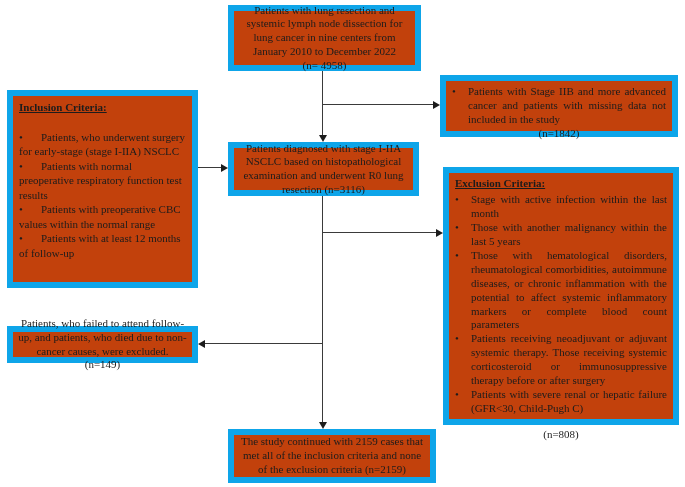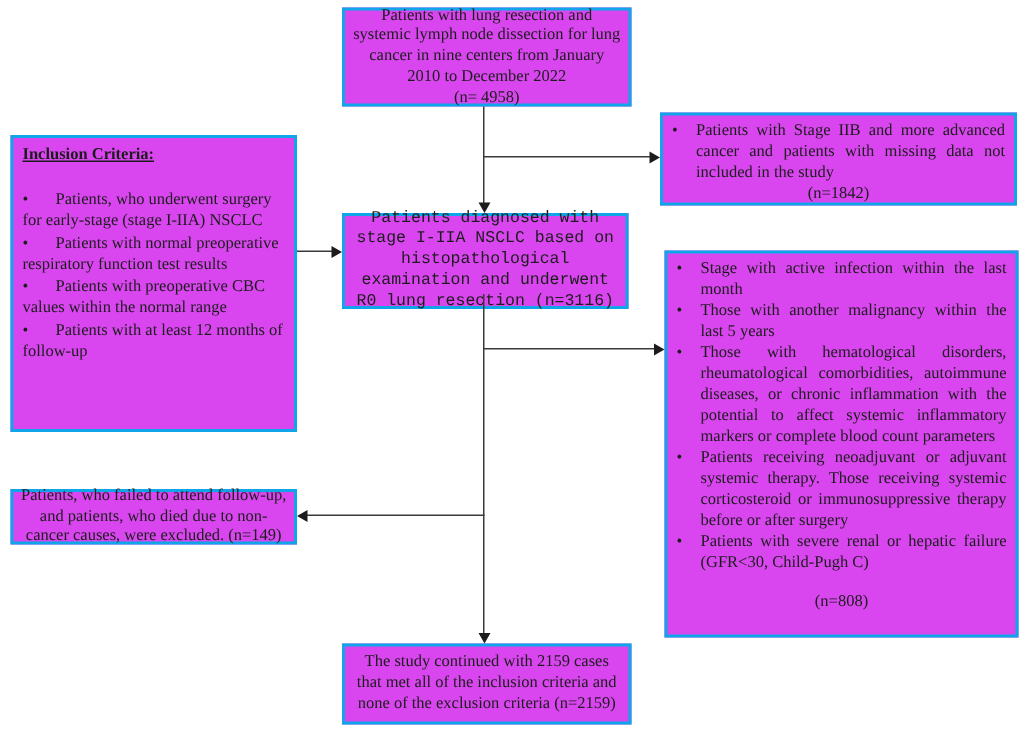--- a/index.html
+++ b/index.html
@@ -12,22 +12,22 @@
     width: 685px;
     height: 487px;
     background: #ffffff;
     font-family: "Liberation Serif", "DejaVu Serif", serif;
     color: #1c1c1c;
     font-size: 11px;
     overflow: hidden;
   }
   .box {
     position: absolute;
-    border: 2px solid #0ea5e9;
-    background: #d946ef;
+    border: 6px solid #0ea5e9;
+    background: #c2410c;
     box-sizing: border-box;
     line-height: 1.25;
   }
   .box.center-text {
     text-align: center;
     display: flex;
     flex-direction: column;
     justify-content: center;
     padding: 3px 5px;
   }
@@ -83,24 +83,24 @@
   .arrowhead.left {
     border-top: 4px solid transparent;
     border-bottom: 4px solid transparent;
     border-right: 7px solid #1c1c1c;
   }
 
   
   #box-top        { left: 228px; top: 5px;   width: 193px; height: 66px; }
   #box-inclusion  { left: 7px;   top: 90px;  width: 191px; height: 198px; padding: 5px 6px; }
   #box-adv-stage  { left: 440px; top: 75px;  width: 238px; height: 62px;  padding: 4px 6px; }
-  #box-diagnosed  { left: 228px; top: 142px; width: 191px; height: 64px; font-family: Liberation Mono, monospace; }
+  #box-diagnosed  { left: 228px; top: 142px; width: 191px; height: 54px; }
   #box-exclusion  { left: 443px; top: 167px; width: 236px; height: 258px; padding: 4px 6px; }
   #box-followup   { left: 7px;   top: 326px; width: 191px; height: 37px; font-family: Liberation Serif, serif; }
-  #box-final      { left: 228px; top: 429px; width: 193px; height: 54px; justify-content: center; }
+  #box-final      { left: 228px; top: 429px; width: 208px; height: 54px; justify-content: center; }
 </style>
 </head>
 <body>
 
 <div class="canvas">
 
   <div class="box center-text" id="box-top">
     <div>Patients with lung resection and systemic lymph node dissection for lung cancer in nine centers from January 2010 to December 2022</div>
     <div>(n= 4958)</div>
   </div>
@@ -120,20 +120,21 @@
         <span class="exc-text">Patients with Stage IIB and more advanced cancer and patients with missing data not included in the study</span>
       </p>
     <div class="n-line">(n=1842)</div>
   </div>
 
   <div class="box center-text" id="box-diagnosed">
     <div>Patients diagnosed with stage I-IIA NSCLC based on histopathological examination and underwent R0 lung resection (n=3116)</div>
   </div>
 
   <div class="box" id="box-exclusion">
+    <div class="crit-title">Exclusion Criteria:</div>
     <p class="exc-item">
         <span class="bullet">•</span>
         <span class="exc-text">Stage with active infection within the last month</span>
       </p>
     <p class="exc-item">
         <span class="bullet">•</span>
         <span class="exc-text">Those with another malignancy within the last 5 years</span>
       </p>
     <p class="exc-item">
         <span class="bullet">•</span>

